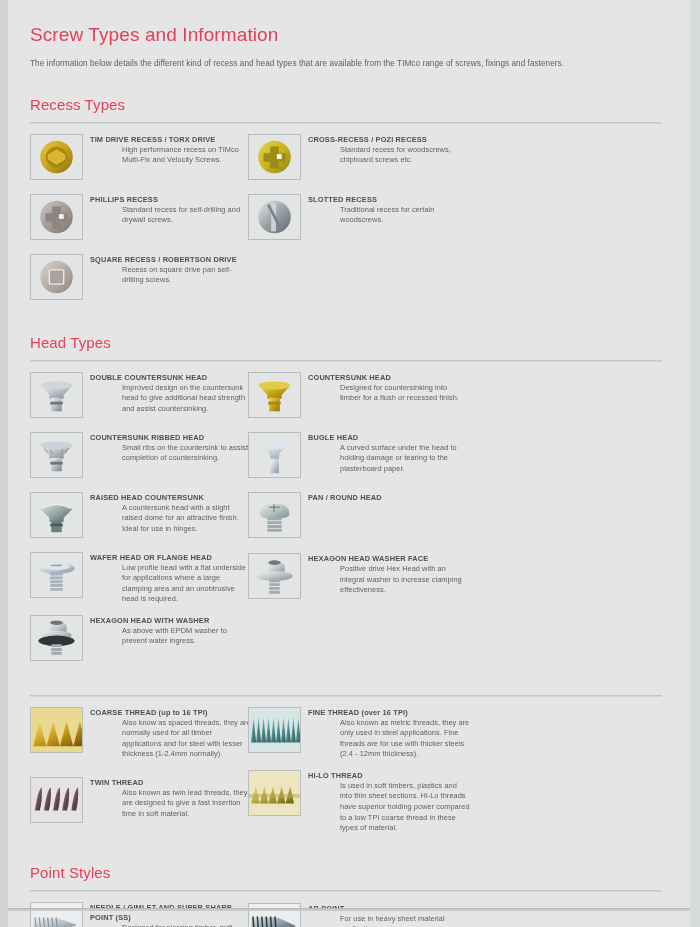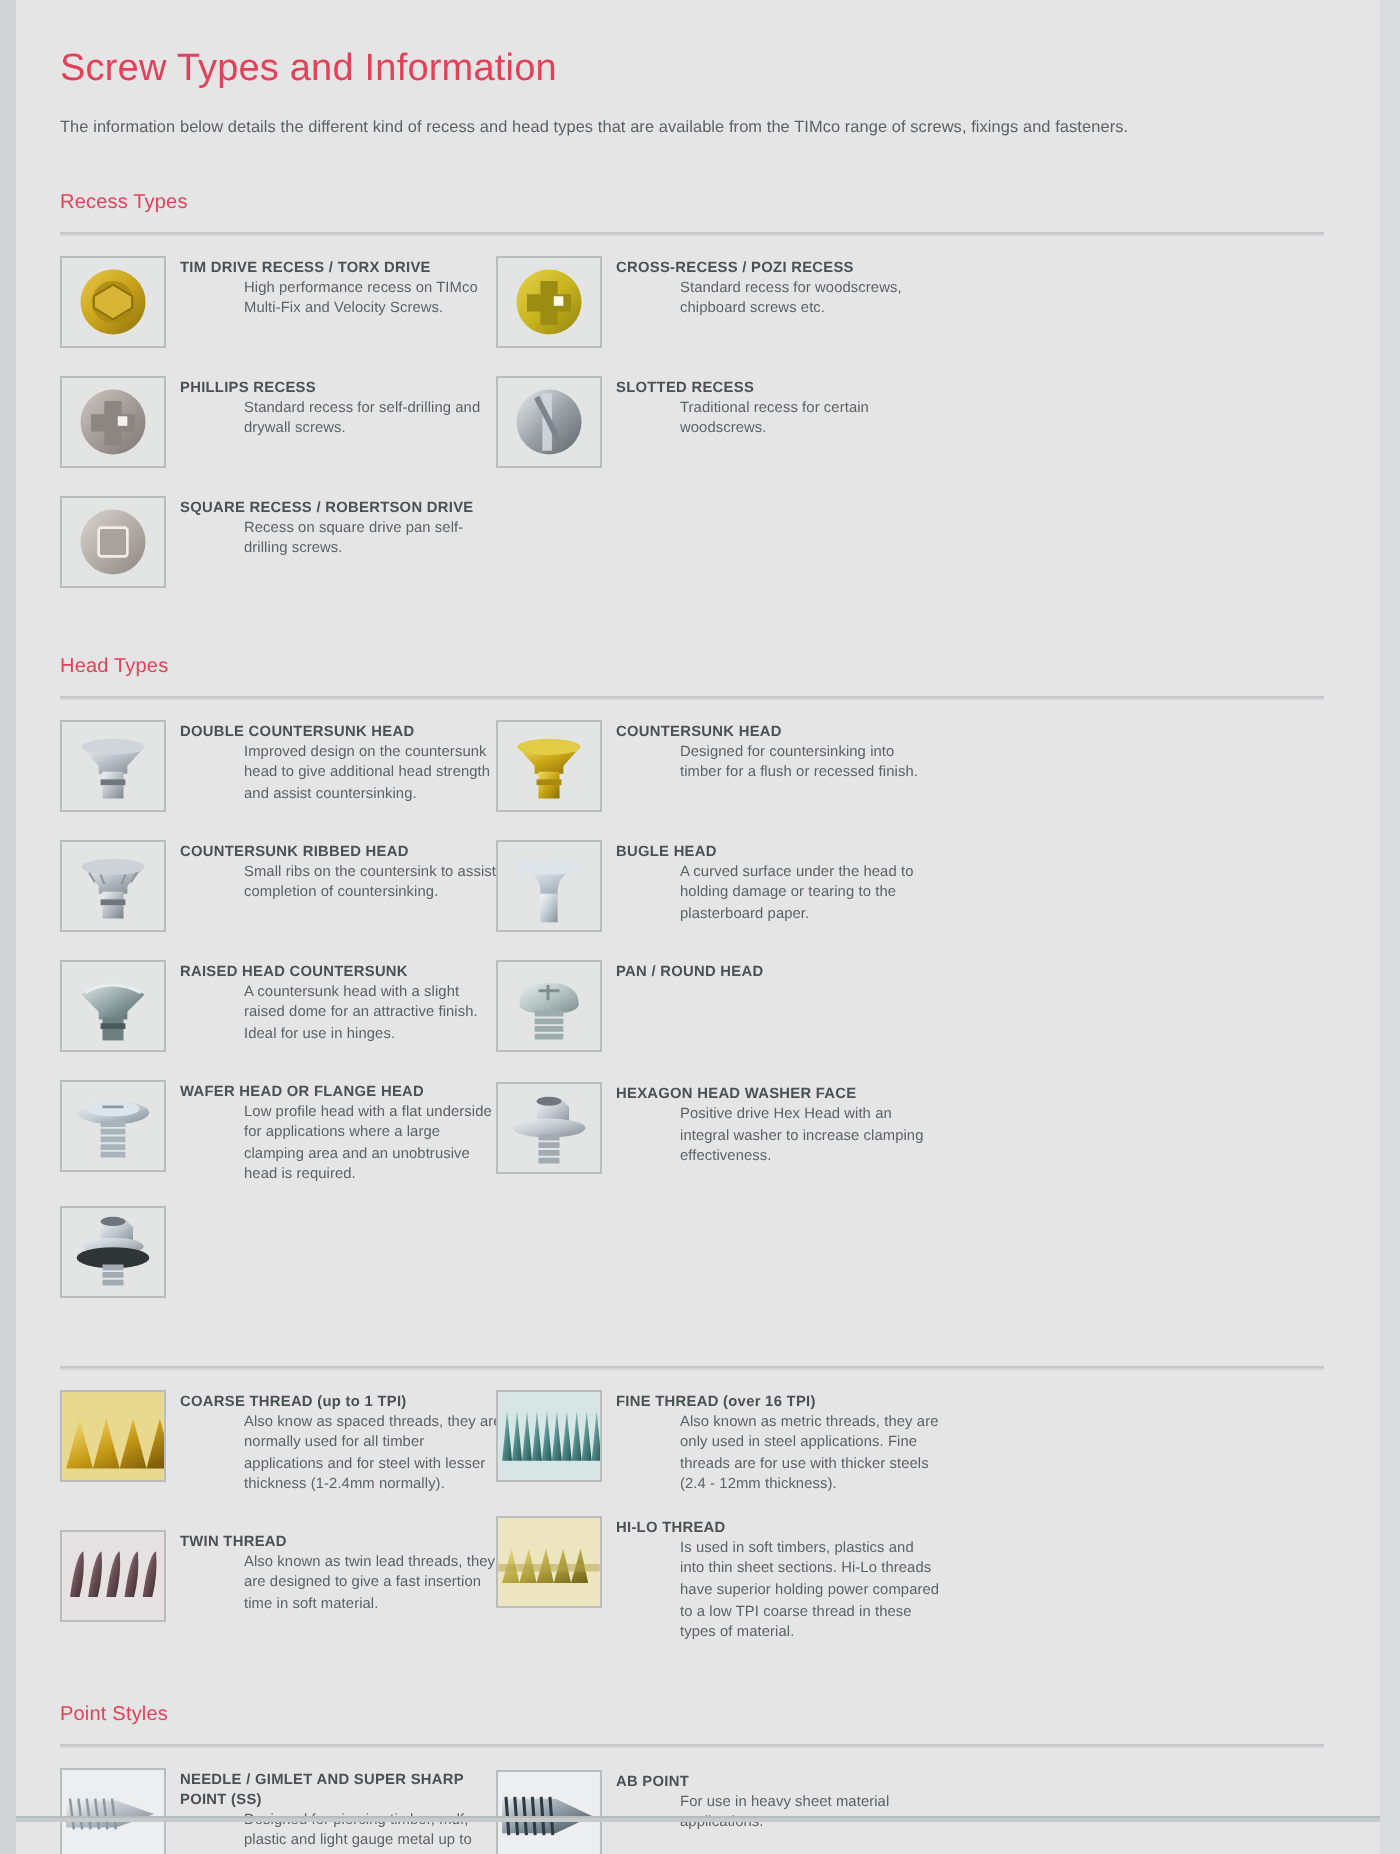--- a/index.html
+++ b/index.html
@@ -40,21 +40,21 @@
   .intro {
     color: #5c6164;
     font-size: 8.2px;
     line-height: 1.45;
     margin: 0 0 26px 0;
     letter-spacing: .05px;
   }
   .section { margin-bottom: 20px; }
   .section-title {
     color: #e2415a;
-    font-size: 10px;
+    font-size: 15px;
     font-weight: 400;
     margin: 0 0 9px 0;
     letter-spacing: .1px;
   }
   .rule {
     height: 1px;
     background: #d2d5d5;
     border-top: 1px solid #c3c7c7;
     margin: 0 10px 10px 0;
   }
@@ -408,20 +408,24 @@
                       <stop offset="100%" stop-color="#838c93"></stop>
                     </linearGradient>
                   </defs>
                   <path d="M20 6 h13 l4 4 v9 h-17 v-9z" fill="url(#g13)"></path>
                   <ellipse cx="26.5" cy="7" rx="6.5" ry="2.4" fill="#6e767c"></ellipse>
                   <ellipse cx="26.5" cy="20" rx="16" ry="4.5" fill="url(#g13)"></ellipse>
                   <ellipse cx="26.5" cy="26" rx="19" ry="5.5" fill="#2f3436"></ellipse>
                   <path d="M21 31 h11 M21 35 h11 M21 39 h11" stroke="#a2abb2" stroke-width="3"></path>
                 </svg>
               </div>
+              <div class="txt">
+                <span class="ttl">HEXAGON HEAD WITH WASHER</span>
+                <span class="desc">As above with EPDM washer to prevent water ingress.</span>
+              </div>
             </div>
           </div>
         </div>
         <div class="section">
           <div class="rule"></div>
           <div class="grid">
             <div class="item wide">
               <div class="thumb">
                 <svg viewBox="0 0 53 46">
                   <defs>
@@ -429,21 +433,21 @@
                       <stop offset="0%" stop-color="#f6e07a"></stop>
                       <stop offset="50%" stop-color="#c79a16"></stop>
                       <stop offset="100%" stop-color="#6e4f06"></stop>
                     </linearGradient>
                   </defs>
                   <rect x="0" y="0" width="53" height="46" fill="#e8d98f"></rect>
                   <path d="M2 40 l7 -26 l7 26 l7 -26 l7 26 l7 -26 l7 26 l7 -26 l7 26z" fill="url(#g14)"></path>
                 </svg>
               </div>
               <div class="txt">
-                <span class="ttl">COARSE THREAD (up to 1 TPI)</span>
+                <span class="ttl">COARSE THREAD (up to 16 TPI)</span>
                 <span class="desc">Also know as spaced threads, they are normally used for all timber applications and for steel with lesser thickness (1-2.4mm normally).</span>
               </div>
             </div>
             <div class="item wide">
               <div class="thumb">
                 <svg viewBox="0 0 53 46">
                   <defs>
                     <linearGradient id="g15" x1="0" y1="0" x2="1" y2="1">
                       <stop offset="0%" stop-color="#a9cfcd"></stop>
                       <stop offset="50%" stop-color="#4e8c8a"></stop>

